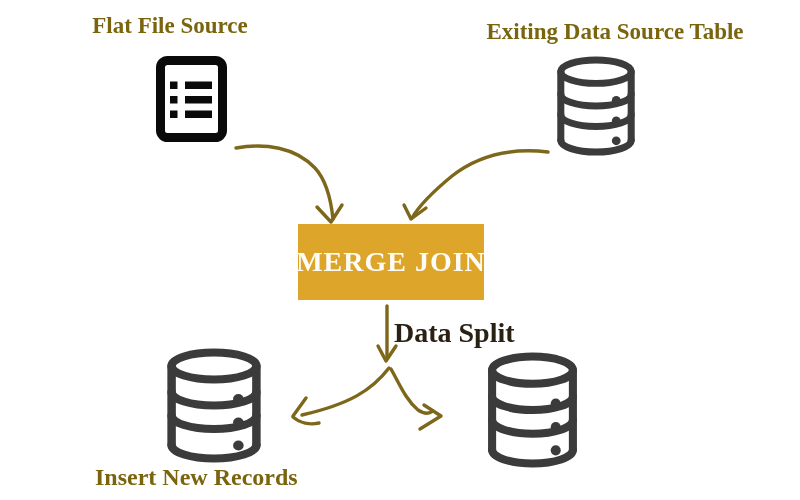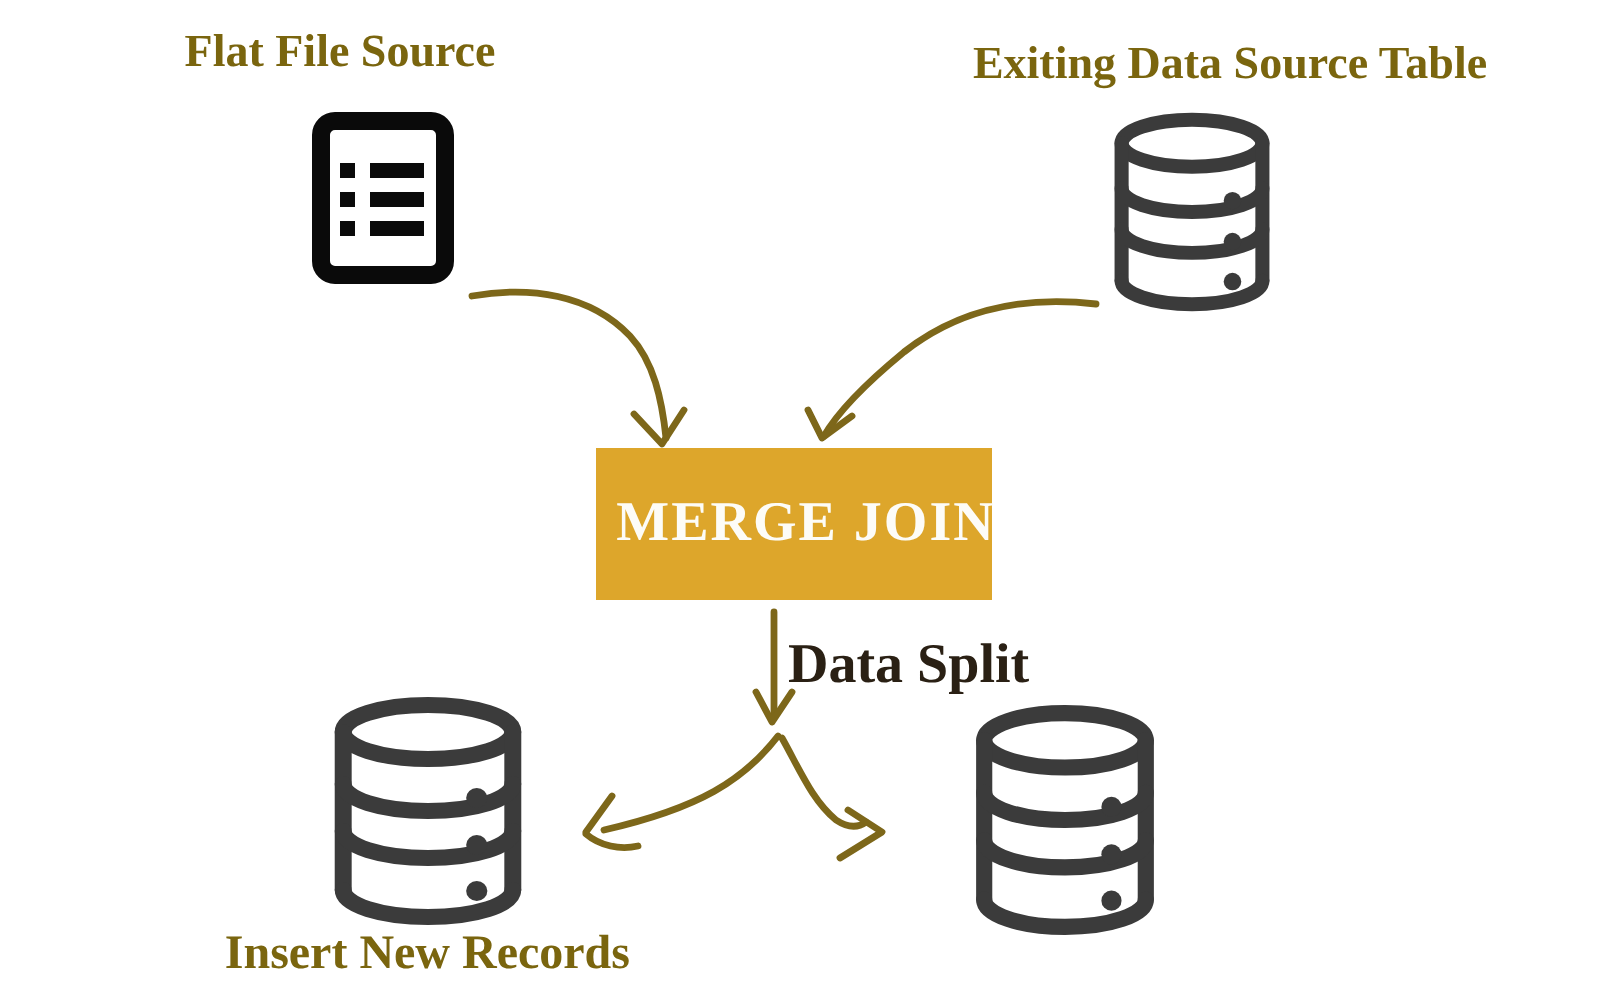--- a/index.html
+++ b/index.html
@@ -7,26 +7,26 @@
     position:relative; width:800px; height:500px; background:var(--background,#ffffff);
     font-family:"Liberation Serif","DejaVu Serif",serif; overflow:hidden;
   }
   .abs { position:absolute; }
   .title {
     position:absolute; font-weight:bold; color:var(--title-text,#7A650E);
     font-size:23px; text-align:center; white-space:nowrap; line-height:1.1;
   }
   .node-label {
     position:absolute; font-weight:bold; color:var(--title-text,#7A650E);
-    font-size:24px; text-align:right; white-space:nowrap; line-height:1.1;
+    font-size:24px; text-align:left; white-space:nowrap; line-height:1.1;
   }
   .merge-box {
     position:absolute; left:298px; top:224px; width:186px; height:76px;
     background:var(--merge-box-bg,#DDA62B);
-    display:flex; align-items:center; justify-content:center;padding-left:12px;
+    display:flex; align-items:center; justify-content:center;
   }
   .merge-box span {
     color:var(--merge-box-text,#FDFCF7); font-weight:bold; font-size:28px;
     letter-spacing:1px; white-space:nowrap;
   }
   .split-label {
     position:absolute; left:394px; top:318px; font-weight:bold; font-size:28px;
     color:var(--split-label-text,#2A2014); white-space:nowrap; line-height:1.1;
   }
   .arrow-layer { position:absolute; left:0; top:0; width:800px; height:500px; }

